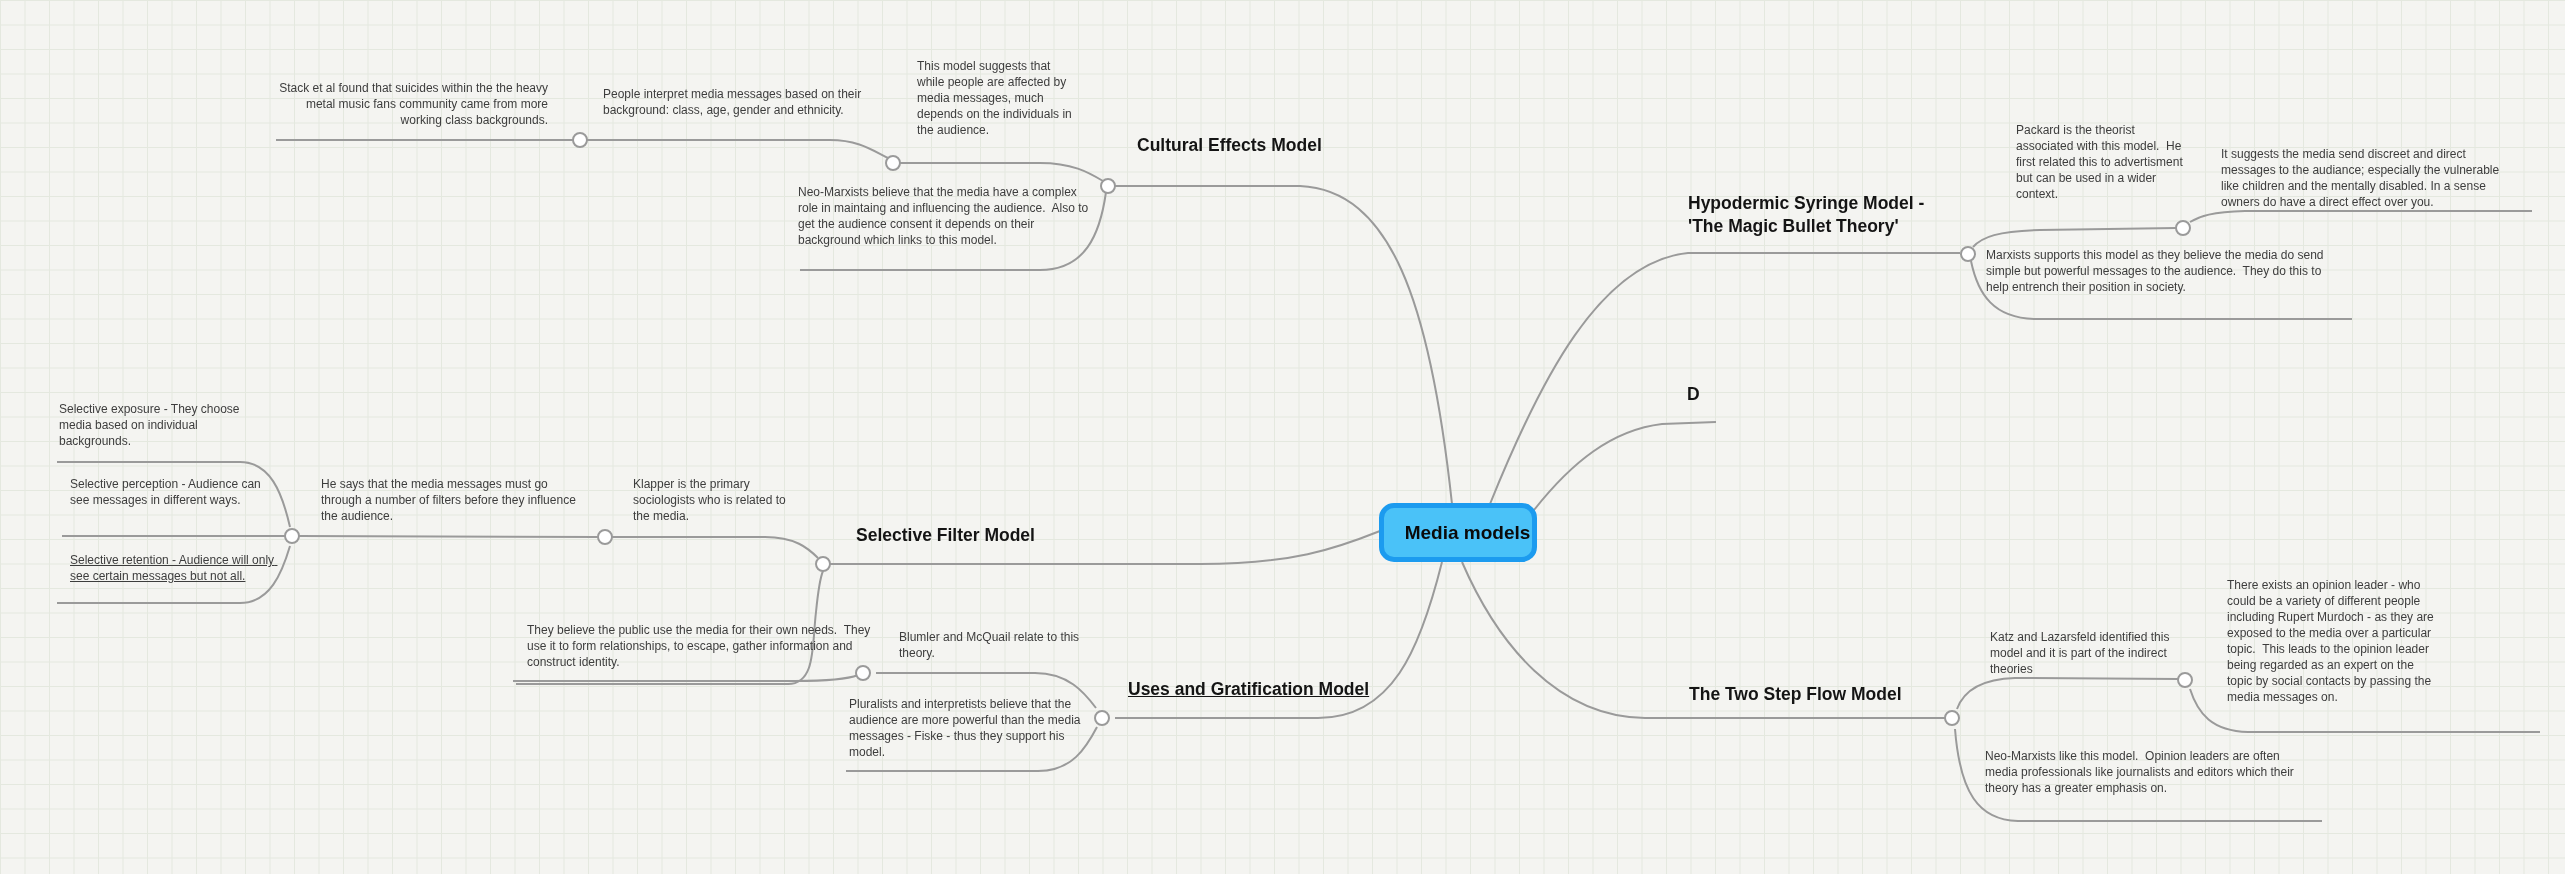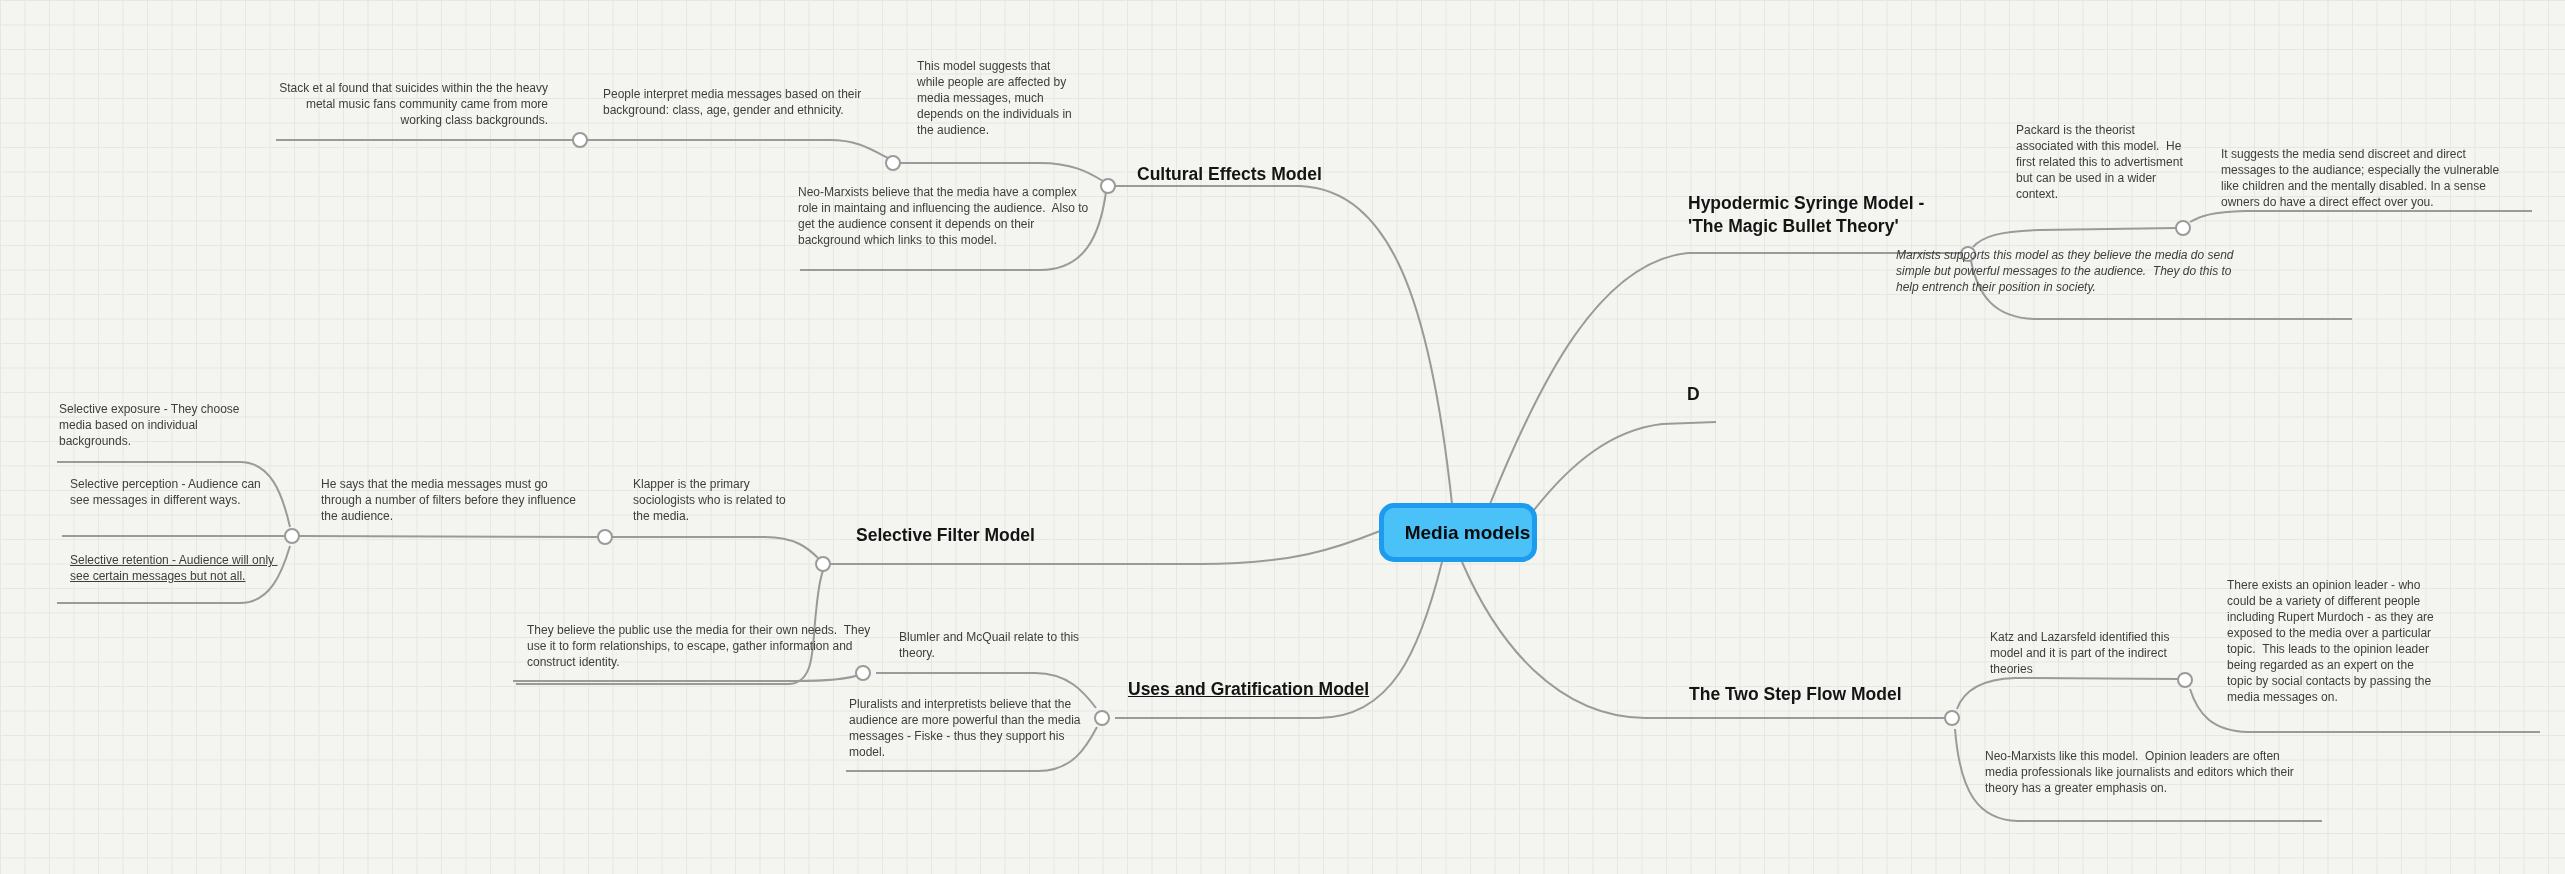--- a/index.html
+++ b/index.html
@@ -80,30 +80,30 @@
     <circle cx="605" cy="537" r="7"></circle>
     <circle cx="292" cy="536" r="7"></circle>
     <circle cx="1102" cy="718" r="7"></circle>
     <circle cx="863" cy="673" r="7"></circle>
     <circle cx="1952" cy="718" r="7"></circle>
     <circle cx="2185" cy="680" r="7"></circle>
   </svg>
 
   <div class="root">Media models</div>
 
-  <div class="label" style="left:1137px;top:163px;text-align:right;">Cultural Effects Model</div>
+  <div class="label" style="left:1137px;top:134px;text-align:right;">Cultural Effects Model</div>
   <div class="txt" style="left:276px;top:80px;width:272px;text-align:right;">Stack et al found that suicides within the the heavy metal music fans community came from more working class backgrounds.</div>
   <div class="txt" style="left:603px;top:86px;width:262px;">People interpret media messages based on their background: class, age, gender and ethnicity.</div>
   <div class="txt" style="left:917px;top:58px;width:160px;">This model suggests that while people are affected by media messages, much depends on the individuals in the audience.</div>
   <div class="txt" style="left:798px;top:184px;width:300px;">Neo-Marxists believe that the media have a complex role in maintaing and influencing the audience.  Also to get the audience consent it depends on their background which links to this model.</div>
 
   <div class="label" style="left:1688px;top:192px;width:270px;">Hypodermic Syringe Model - 'The Magic Bullet Theory'</div>
   <div class="txt" style="left:2016px;top:122px;width:172px;">Packard is the theorist associated with this model.  He first related this to advertisment but can be used in a wider context.</div>
   <div class="txt" style="left:2221px;top:130px;width:298px;margin-top:16px;">It suggests the media send discreet and direct messages to the audiance; especially the vulnerable like children and the mentally disabled. In a sense owners do have a direct effect over you.</div>
-  <div class="txt" style="left:1896px;top:247px;width:345px;font-style:italic;">Marxists supports this model as they believe the media do send simple but powerful messages to the audience.  They do this to help entrench their position in society.</div>
+  <div class="txt" style="left:1986px;top:247px;width:345px;">Marxists supports this model as they believe the media do send simple but powerful messages to the audience.  They do this to help entrench their position in society.</div>
 
   <div class="label" style="left:1687px;top:383px;">D</div>
 
   <div class="label" style="left:856px;top:524px;">Selective Filter Model</div>
   <div class="txt" style="left:633px;top:476px;width:168px;">Klapper is the primary sociologists who is related to the media.</div>
   <div class="txt" style="left:321px;top:476px;width:262px;">He says that the media messages must go through a number of filters before they influence the audience.</div>
   <div class="txt" style="left:59px;top:401px;width:212px;">Selective exposure - They choose media based on individual backgrounds.</div>
   <div class="txt" style="left:70px;top:476px;width:205px;">Selective perception - Audience can see messages in different ways.</div>
   <div class="txt" style="left:70px;top:552px;width:220px;text-decoration:underline;">Selective retention - Audience will only see certain messages but not all.</div>
 

